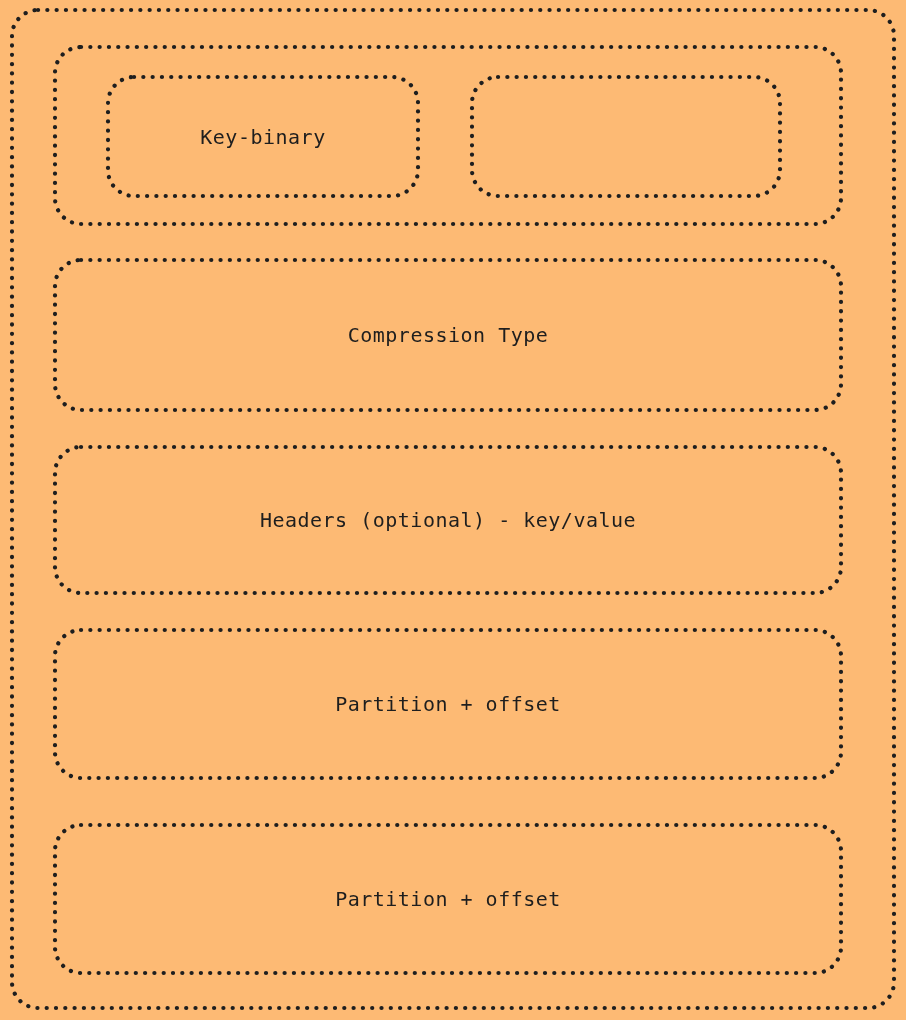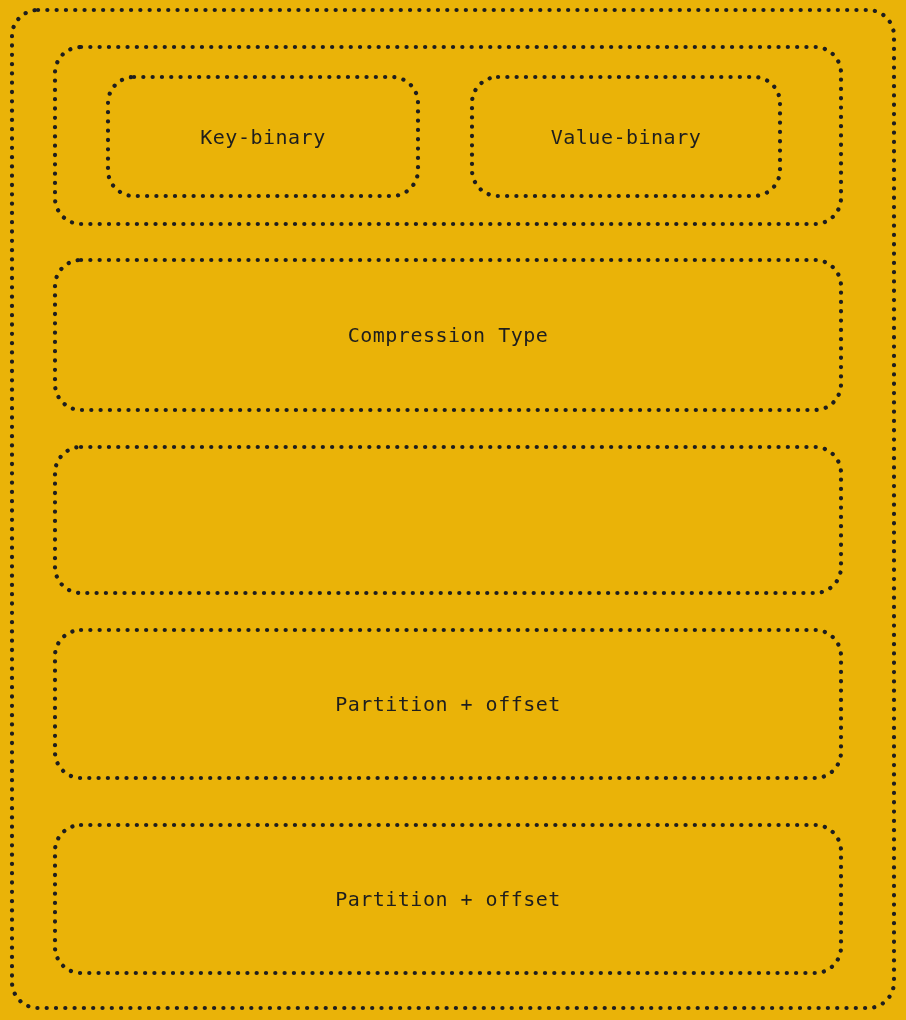--- a/index.html
+++ b/index.html
@@ -4,21 +4,21 @@
 <style>
   html, body {
     margin: 0;
     padding: 0;
     background: #ffffff;
   }
   .canvas {
     position: relative;
     width: 906px;
     height: 1020px;
-    background: #eab308;
+    background: #fdba74;
     font-family: "DejaVu Sans Mono", monospace;
     color: #1e1e1e;
     overflow: hidden;
   }
   .borders-svg {
     position: absolute;
     left: 0;
     top: 0;
     width: 906px;
     height: 1020px;
@@ -59,24 +59,24 @@
     <rect x="108" y="77" width="310" height="119" rx="26" ry="26" stroke="#1e1e1e"></rect>
     <rect x="472" y="77" width="308" height="119" rx="26" ry="26" stroke="#1e1e1e"></rect>
     <rect x="55" y="260" width="786" height="150" rx="26" ry="26" stroke="#1e1e1e"></rect>
     <rect x="55" y="447" width="786" height="146" rx="26" ry="26" stroke="#1e1e1e"></rect>
     <rect x="55" y="630" width="786" height="148" rx="26" ry="26" stroke="#1e1e1e"></rect>
     <rect x="55" y="825" width="786" height="148" rx="26" ry="26" stroke="#1e1e1e"></rect>
   </svg>
 
   <div class="label label-key">Key-binary</div>
 
-  <div class="label label-value">Value-binary</div>
 
   <div class="label label-compress">
     <div>Compression Type</div>
   </div>
 
+  <div class="label label-headers">Headers (optional) - key/value</div>
 
   <div class="label label-partition1">Partition + offset</div>
 
   <div class="label label-partition2">Partition + offset</div>
 
 </div>
 
 </body></html>

